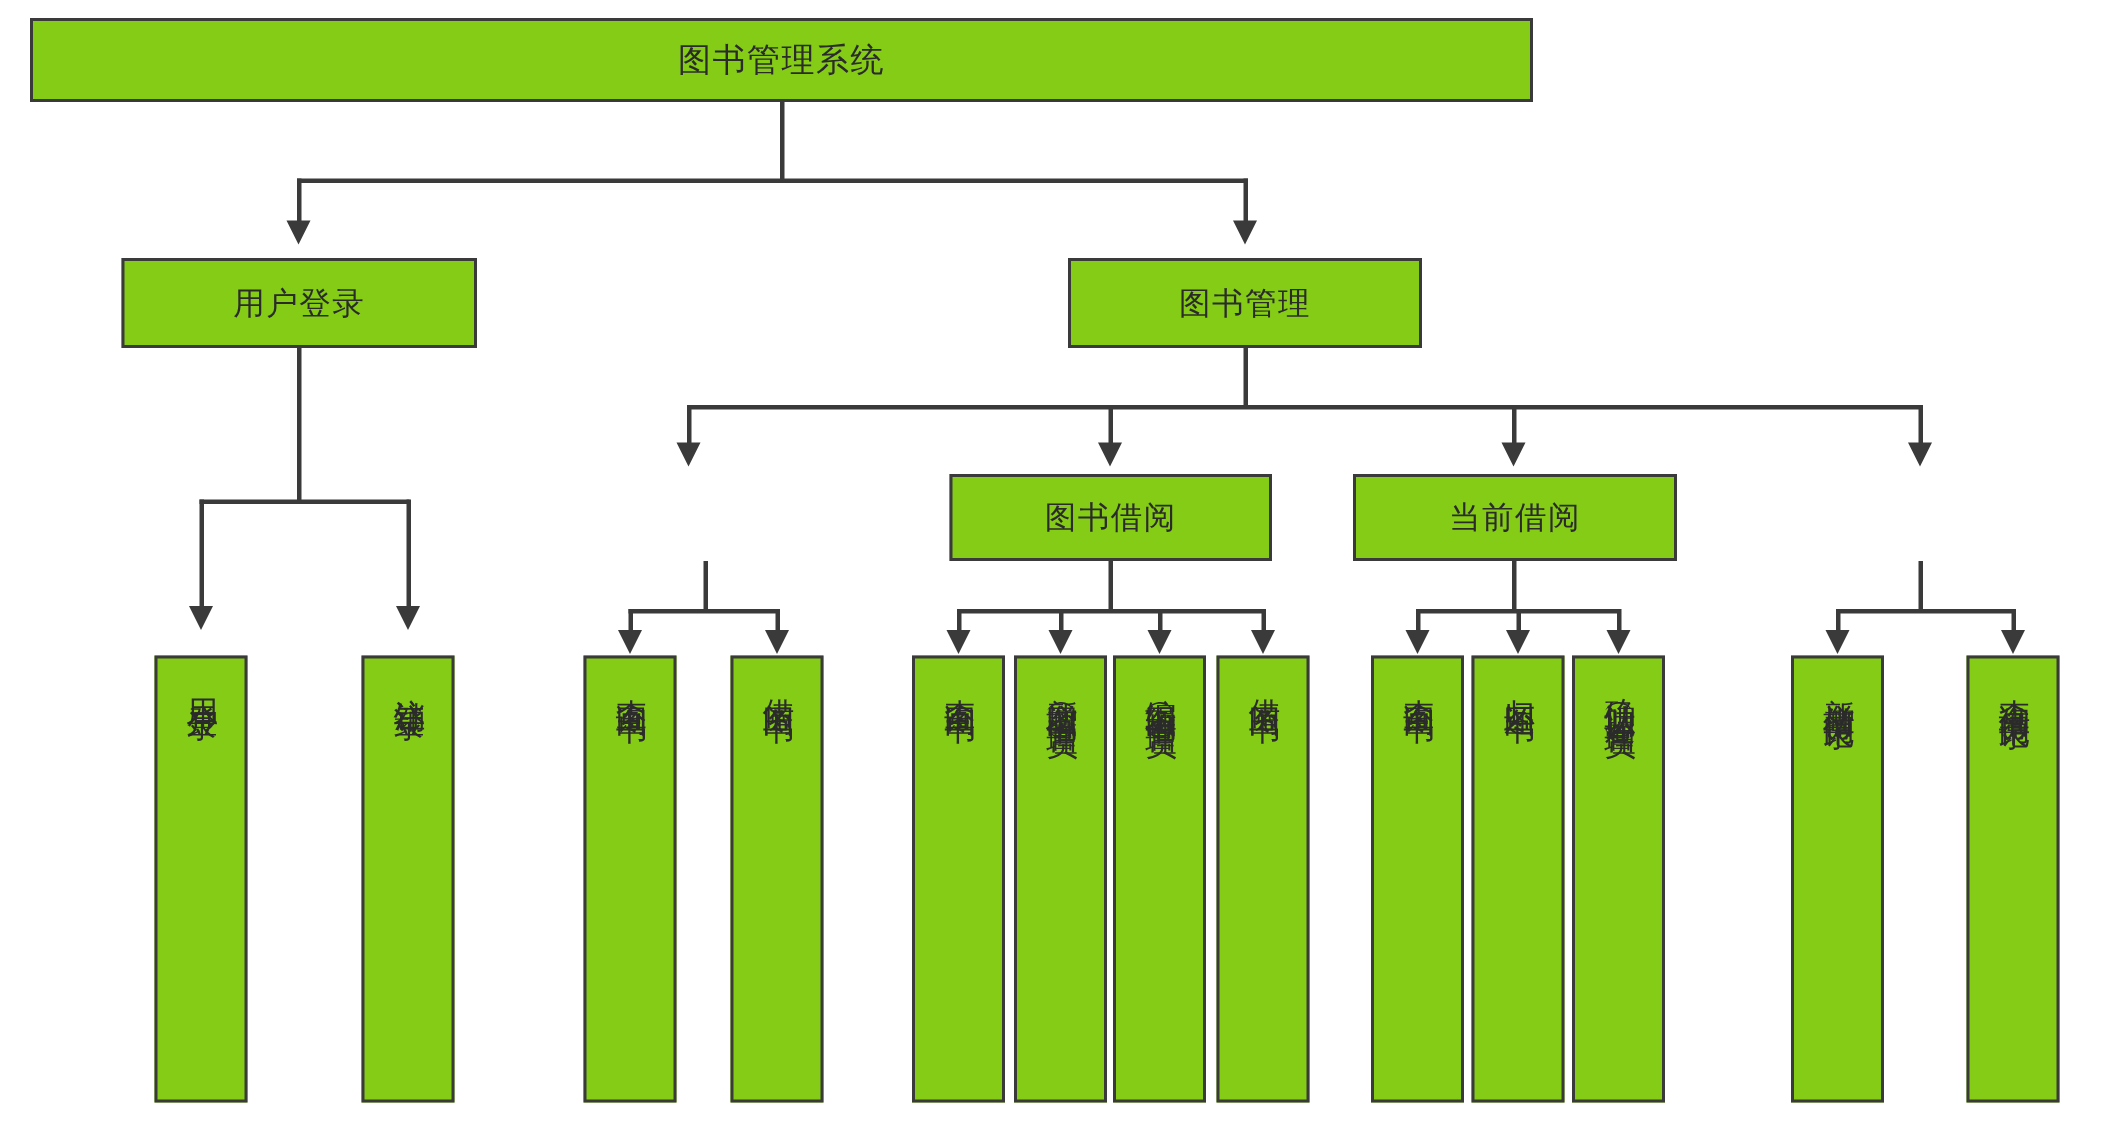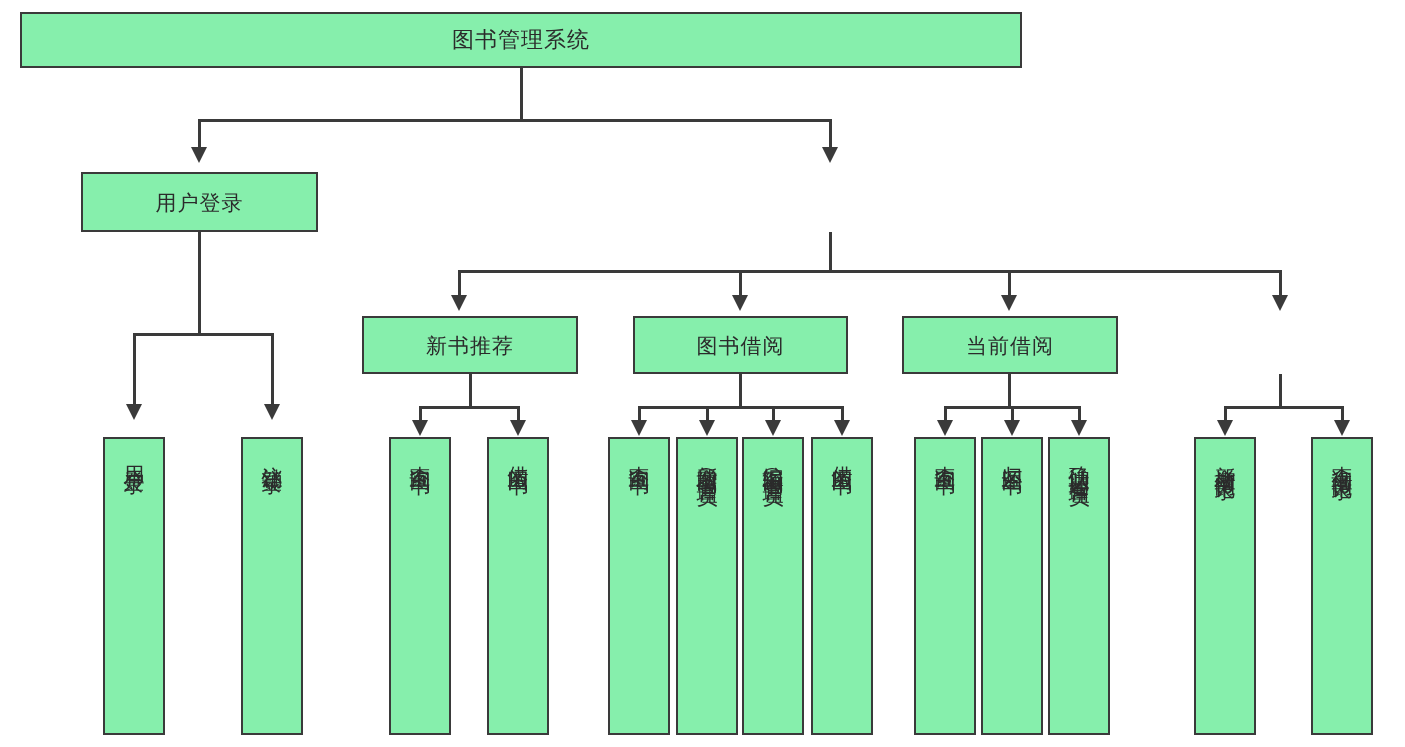--- a/index.html
+++ b/index.html
@@ -8,21 +8,21 @@
     background:#ffffff;
     font-family:"Liberation Sans","DejaVu Sans",sans-serif;
     overflow:hidden;
   }
   #canvas{position:relative;width:1405px;height:747px;background:#fff;}
 
   
   .node{
     position:absolute;
     box-sizing:border-box;
-    background:#86efac;
+    background:#84cc16;
     border:2.5px solid #3a3a3a;
     display:flex;
     align-items:center;
     justify-content:center;
     color:#2b2b2b;
     letter-spacing:1px;
   }
   .node.h{            
     font-size:21px;
     line-height:1;
@@ -84,20 +84,23 @@
   <div class="ln v" style="left:198px;top:119px;height:30px;"></div>
   <div class="arrow" style="left:191px;top:147px;"></div>
 
   <div class="ln v" style="left:829px;top:119px;height:30px;"></div>
   <div class="arrow" style="left:822px;top:147px;"></div>
 
   <div class="node h" style="left:81px;top:172px;width:237px;height:60px;">
     <span>用户登录</span>
   </div>
 
+  <div class="node h" style="left:712px;top:172px;width:236px;height:60px;">
+    <span>图书管理</span>
+  </div>
 
   <div class="ln v" style="left:198px;top:232px;height:102px;"></div>
   <div class="ln h" style="left:133px;top:333px;width:140px;"></div>
   <div class="ln v" style="left:133px;top:333px;height:72px;"></div>
   <div class="arrow" style="left:126px;top:404px;"></div>
   <div class="ln v" style="left:271px;top:333px;height:72px;"></div>
   <div class="arrow" style="left:264px;top:404px;"></div>
 
   <div class="node v" style="left:103px;top:437px;width:62px;height:298px;">
     <span class="vtext">用户登录</span>
@@ -114,23 +117,20 @@
 
   <div class="ln v" style="left:739px;top:270px;height:26px;"></div>
   <div class="arrow" style="left:732px;top:295px;"></div>
 
   <div class="ln v" style="left:1008px;top:270px;height:26px;"></div>
   <div class="arrow" style="left:1001px;top:295px;"></div>
 
   <div class="ln v" style="left:1279px;top:270px;height:26px;"></div>
   <div class="arrow" style="left:1272px;top:295px;"></div>
 
-  <div class="node h" style="left:362px;top:316px;width:216px;height:58px;">
-    <span>新书推荐</span>
-  </div>
   <div class="node h" style="left:902px;top:316px;width:216px;height:58px;">
     <span>当前借阅</span>
   </div>
   <div class="node h" style="left:633px;top:316px;width:215px;height:58px;">
     <span>图书借阅</span>
   </div>
 
   <div class="ln v" style="left:469px;top:374px;height:33px;"></div>
   <div class="ln h" style="left:419px;top:406px;width:100px;"></div>
   <div class="ln v" style="left:419px;top:406px;height:16px;"></div>

